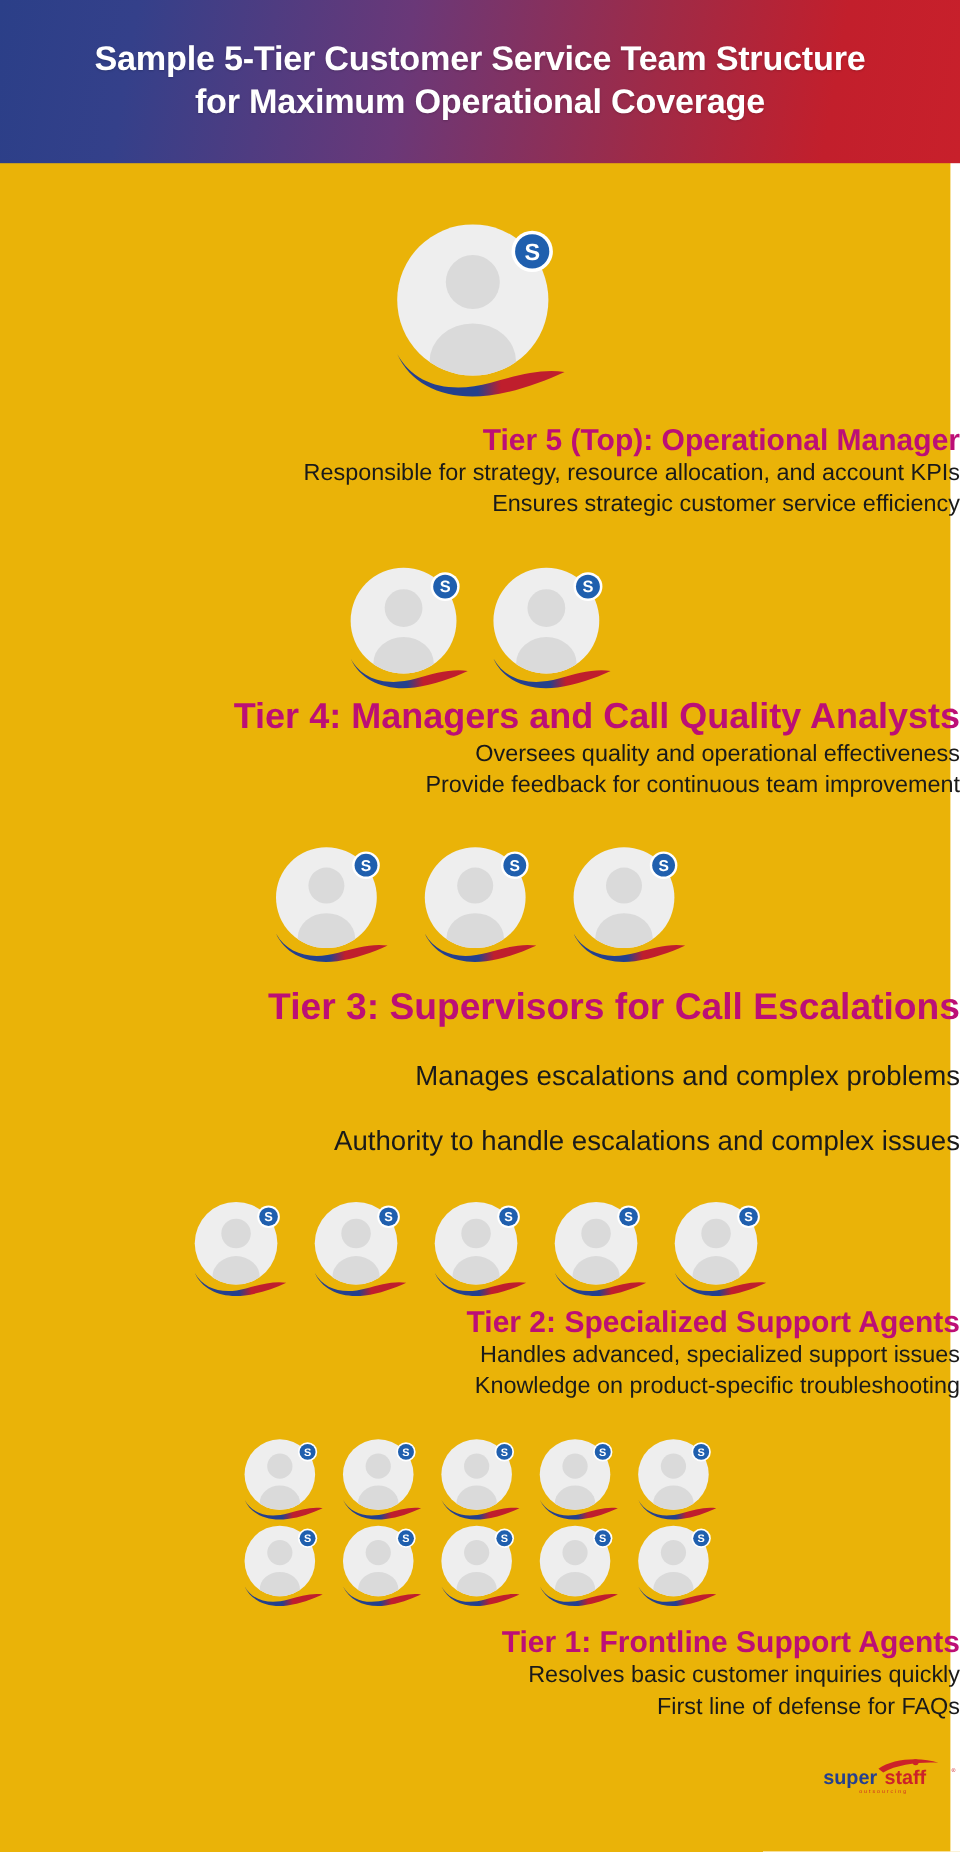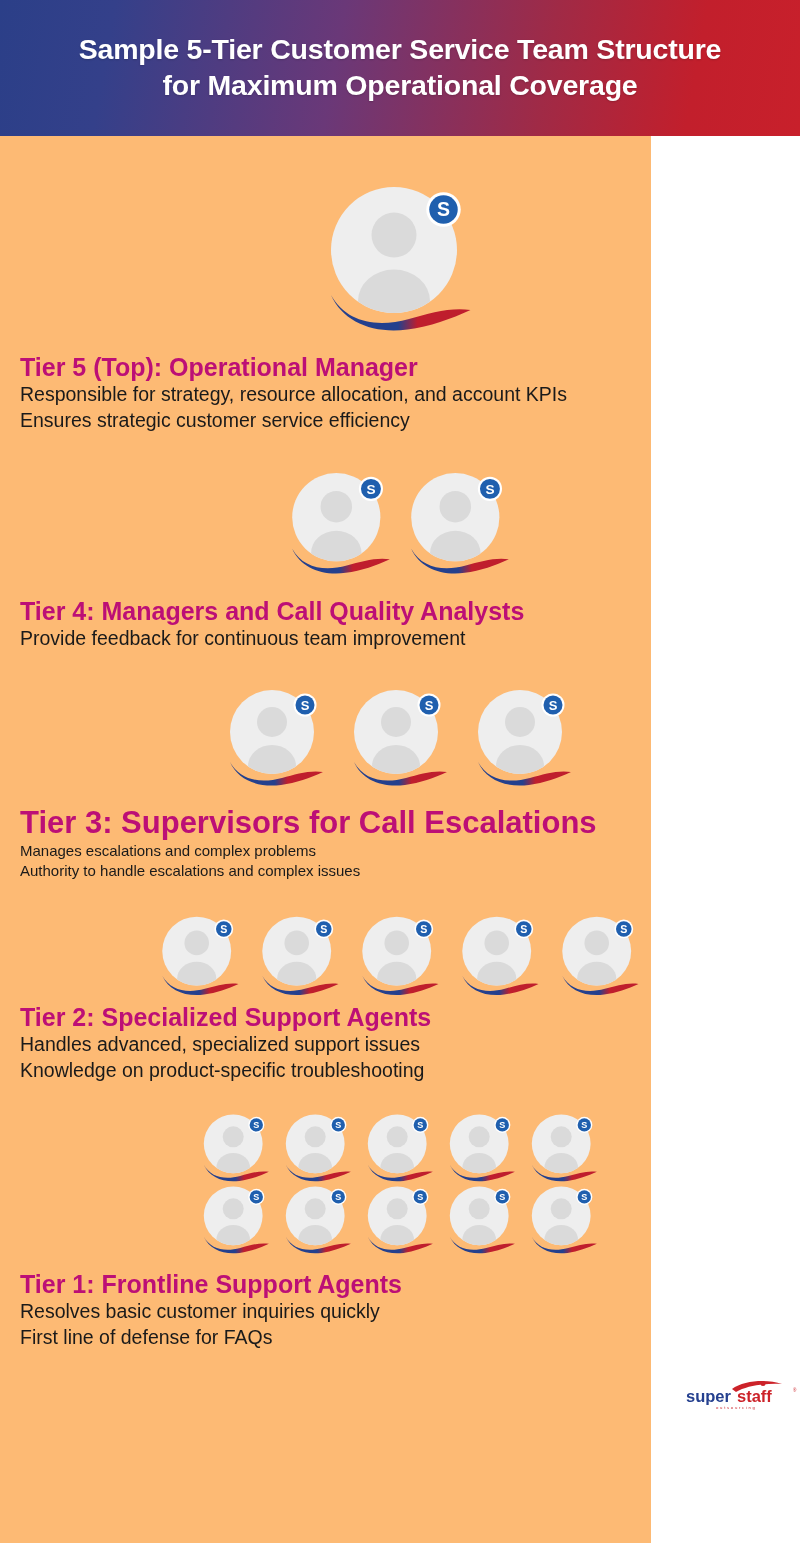--- a/index.html
+++ b/index.html
@@ -6,23 +6,23 @@
   * { margin:0; padding:0; box-sizing:border-box; }
   html, body {
     width:800px;
     height:1543px;
     background:#ffffff;
     font-family:"Liberation Sans", sans-serif;
     overflow:hidden;
   }
   .page {
     position:relative;
-    width:651px;
+    width:792px;
     height:1543px;
-    background:#fdba74;
+    background:#eab308;
   }
 
   
   .header {
     width:800px;
     height:136px;
     background:linear-gradient(100deg, #2b3f88 0%, #34408a 14%, #6a3878 42%, #a02a46 68%, #c21f2c 86%, #c8202b 100%);
     display:flex;
     align-items:center;
     justify-content:center;
@@ -51,45 +51,45 @@
     flex-direction:column;
     align-items:center;
   }
   .avatar-row {
     display:flex;
     justify-content:center;
     align-items:flex-end;
   }
   .avatar { display:block; }
 
-  .tier-text { text-align:left; width:100%;padding-left:20px; }
+  .tier-text { text-align:right; width:100%;padding-left:20px; }
   .tier-heading {
     color:#bc0f76;
     font-weight:bold;
     line-height:1.2;
   }
   .tier-line {
     color:#1a1a1a;
     line-height:1.32;
   }
 
   
   .tier-5 { padding-top:48px; }
   .tier-5 .tier-heading { font-size:25px; margin-top:18px; }
   .tier-5 .tier-line    { font-size:19.5px; }
 
   .tier-4 { padding-top:38px; }
   .tier-4 .avatar-row { gap:14px; }
-  .tier-4 .tier-heading { font-size:25px; margin-top:20px; }
+  .tier-4 .tier-heading { font-size:30px; margin-top:4px; }
   .tier-4 .tier-line    { font-size:19.5px; }
 
   .tier-3 { padding-top:36px; }
   .tier-3 .avatar-row { gap:24px; }
   .tier-3 .tier-heading { font-size:31px; margin-top:16px; }
-  .tier-3 .tier-line    { font-size:15px; }
+  .tier-3 .tier-line    { font-size:23px;margin-top:24px; }
 
   .tier-2 { padding-top:34px; }
   .tier-2 .avatar-row { gap:18px; }
   .tier-2 .tier-heading { font-size:25px; margin-top:5px; }
   .tier-2 .tier-line    { font-size:19.5px; }
 
   .tier-1 { padding-top:30px; }
   .tier-1 .avatar-row { gap:12px; }
   .tier-1 .avatar-rows { gap:2px; }
   .tier-1 .tier-heading { font-size:25px; margin-top:14px; }
@@ -201,20 +201,21 @@
     <g>
       <circle cx="79" cy="17" r="11.5" fill="#ffffff"></circle>
       <circle cx="79" cy="17" r="9.5" fill="#1f5fae"></circle>
       <text x="79" y="21.6" text-anchor="middle" font-family="Liberation Sans, sans-serif" font-size="13" font-weight="bold" fill="#ffffff">S</text>
     </g>
   </svg>
           </div>
         </div>
     <div class="tier-text">
       <div class="tier-heading">Tier 4: Managers and Call Quality Analysts</div>
+      <div class="tier-line">Oversees quality and operational effectiveness</div>
       <div class="tier-line">Provide feedback for continuous team improvement</div>
     </div>
   </section>
   <section class="tier tier-3">
     <div class="avatar-rows">
           <div class="avatar-row">
   <svg class="avatar" width="100" height="100" viewBox="0 0 100 100" aria-label="team member tier-3 1">
     <defs>
       <linearGradient id="sw3" x1="0" y1="0" x2="1" y2="0">
         <stop offset="0%" stop-color="#24408d"></stop>

